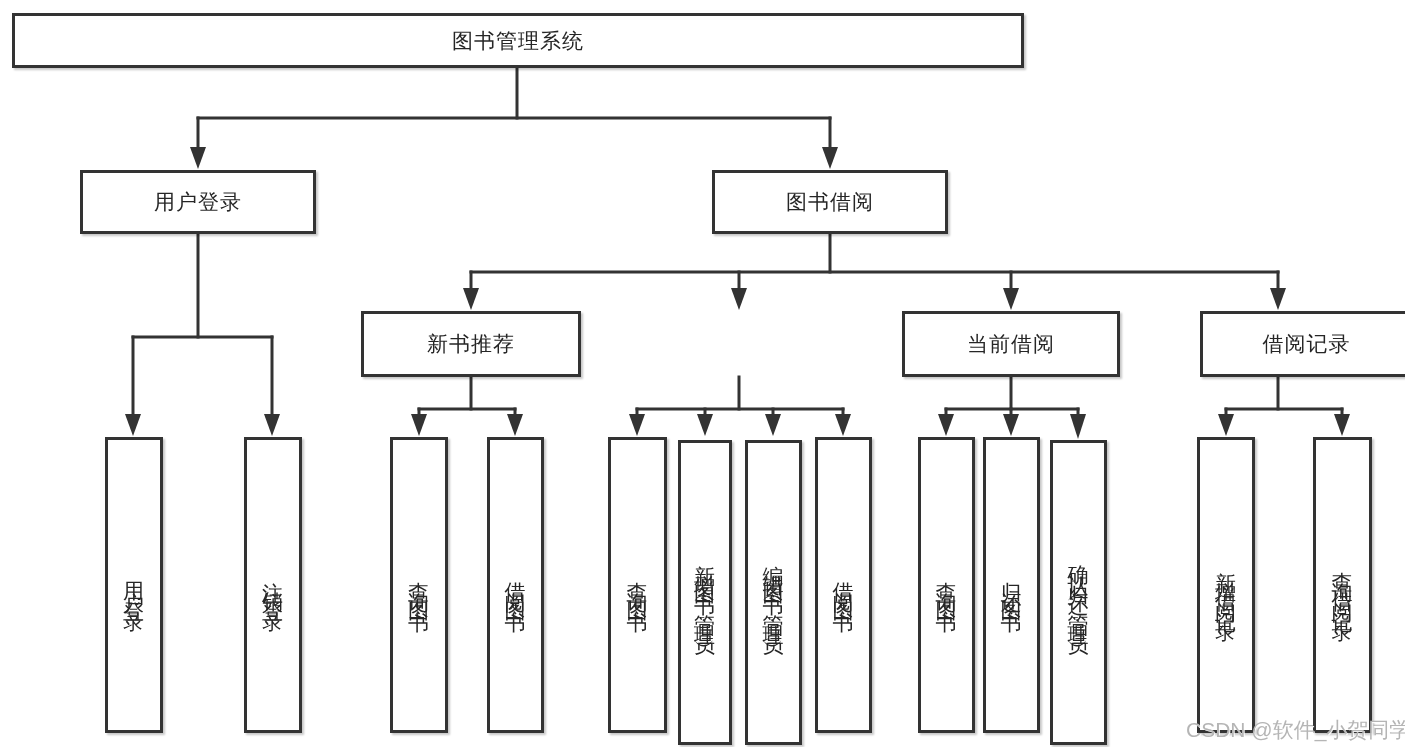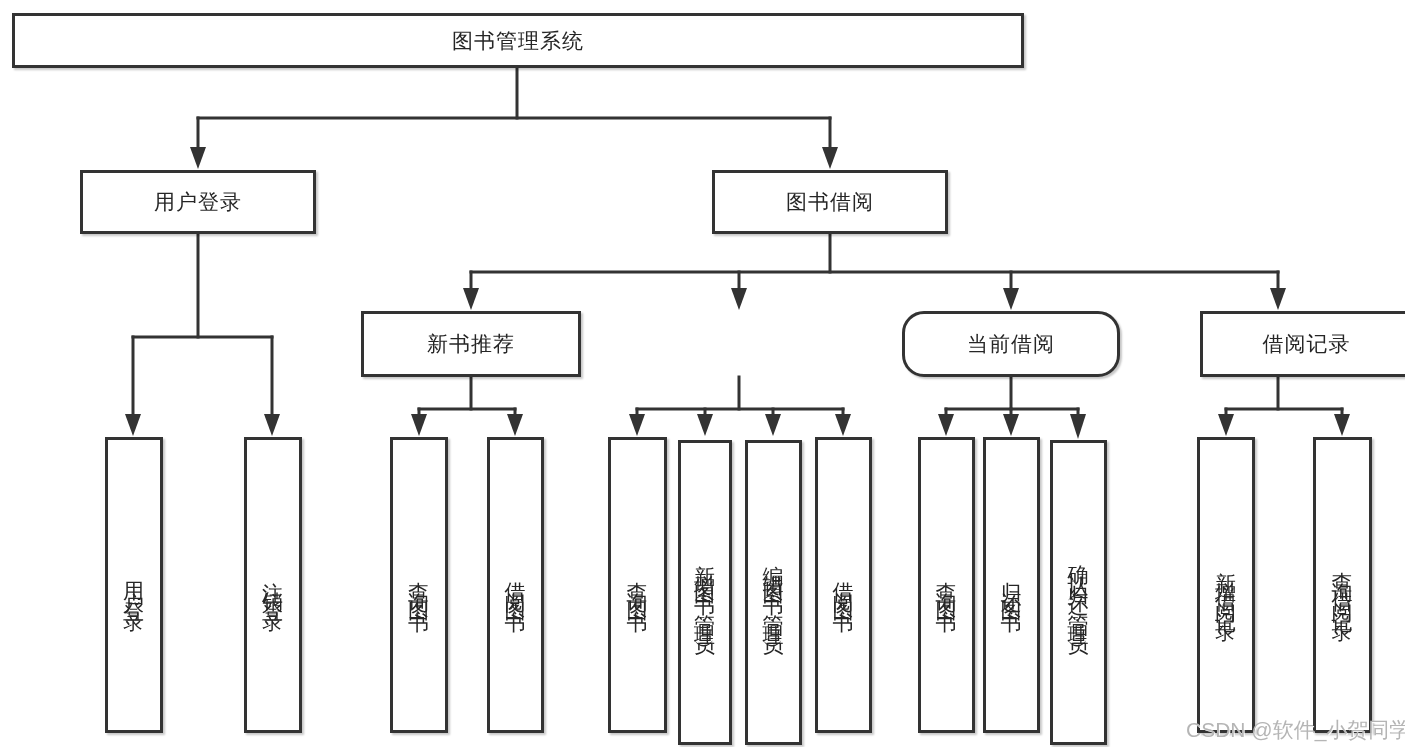--- a/index.html
+++ b/index.html
@@ -140,21 +140,21 @@
   <div class="node hnode" style="left:80px; top:170px; width:236px; height:64px;">
     <span>用户登录</span>
   </div>
   <div class="node hnode" style="left:712px; top:170px; width:236px; height:64px;">
     <span>图书借阅</span>
   </div>
 
   <div class="node hnode" style="left:361px; top:311px; width:220px; height:66px;">
     <span>新书推荐</span>
   </div>
-  <div class="node hnode" style="left:902px; top:311px; width:218px; height:66px;border-radius:22px;">
+  <div class="node hnode" style="left:902px; top:311px; width:218px; height:66px;">
     <span>当前借阅</span>
   </div>
   <div class="node hnode" style="left:1172px; top:311px; width:213px; height:66px;margin-left:28px;">
     <span>借阅记录</span>
   </div>
 
   <div class="node vnode" style="left:105px; top:437px; width:58px; height:296px;">
     <span>用户登录</span>
   </div>
   <div class="node vnode" style="left:244px; top:437px; width:58px; height:296px;">

